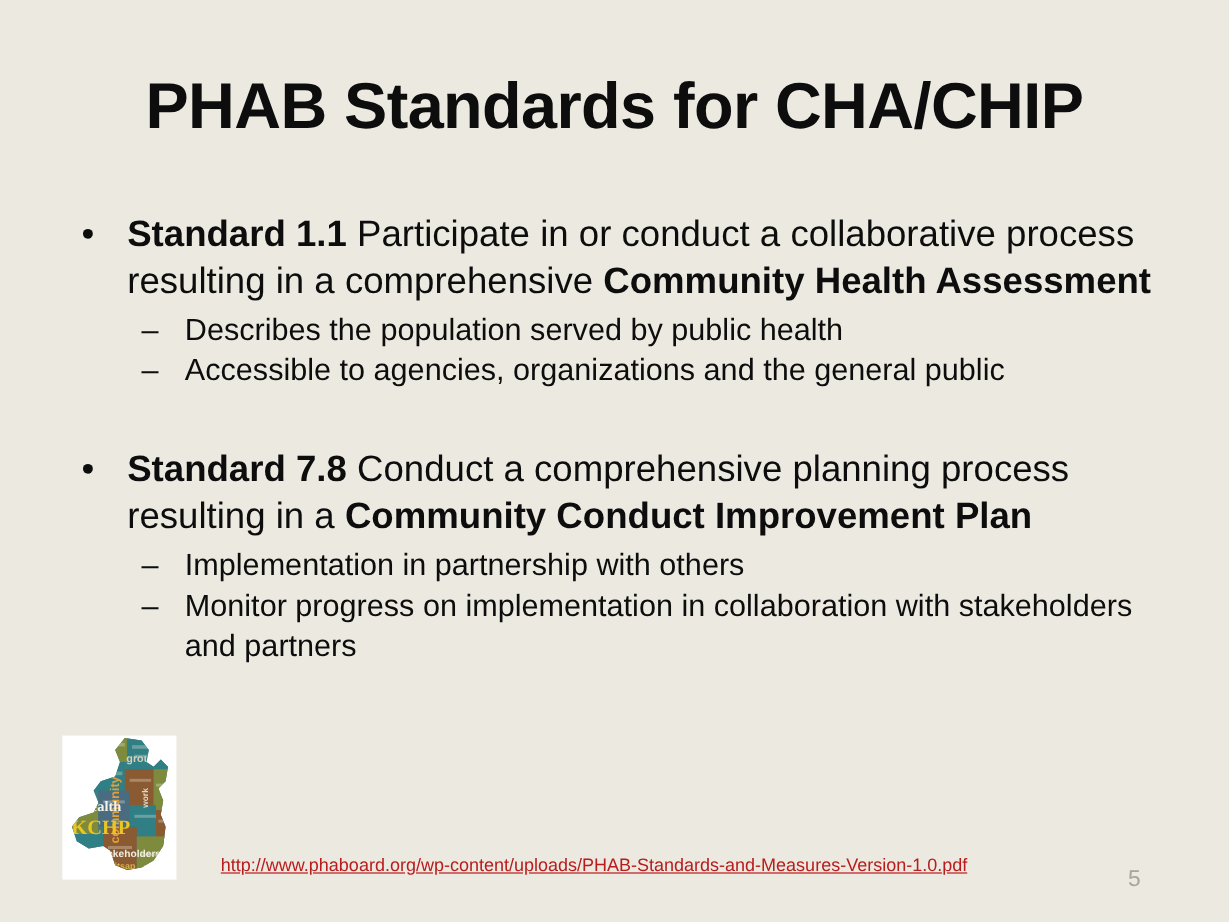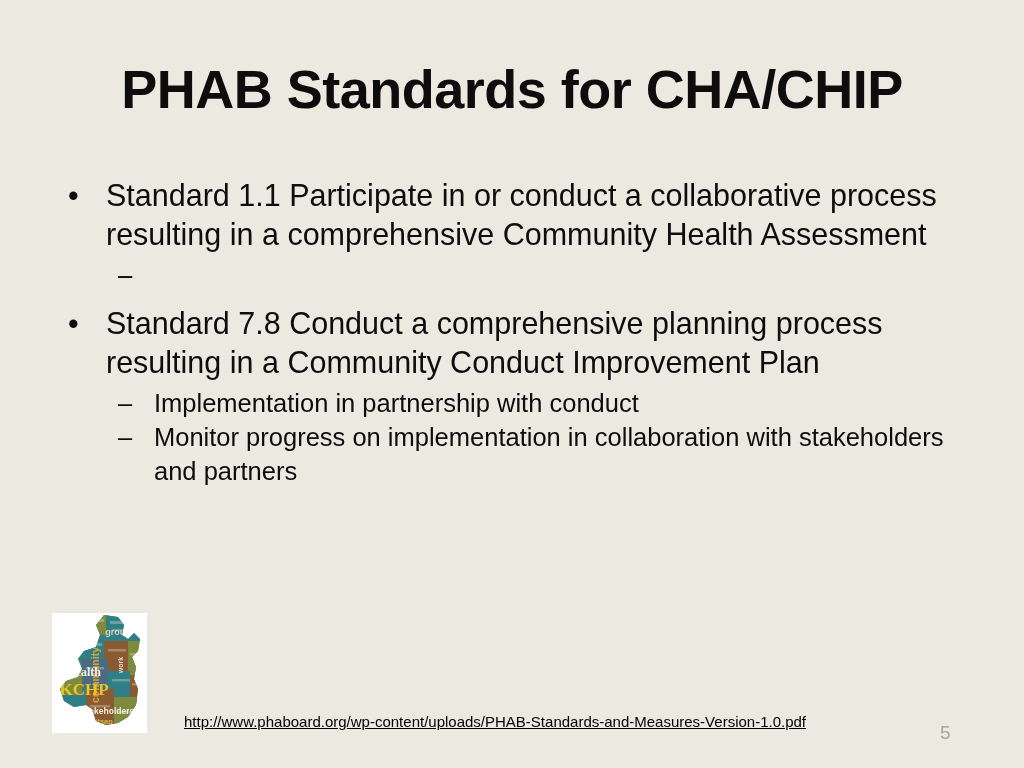--- a/index.html
+++ b/index.html
@@ -55,21 +55,21 @@
     margin-bottom: 0;
   }
   .bullet-l1 .marker {
     position: absolute;
     left: 12px;
     top: 0;
     font-size: 30.5px;
     line-height: 39px;
     color: #0d0d0d;
   }
-  .bullet-l1 .b { font-weight: normal; }
+  .bullet-l1 .b { font-weight: bold; }
 
   .sub-list {
     margin-top: 4px;
   }
   .bullet-l2 {
     position: relative;
     padding-left: 98px;
     font-size: 25.5px;
     line-height: 34px;
     color: #0d0d0d;
@@ -97,21 +97,21 @@
   }
   .logo-svg { display: block; }
 
   
   .footer-link {
     position: absolute;
     left: 184px;
     top: 712px;
     font-size: 15px;
     line-height: 20px;
-    color: #000000;
+    color: #b91c1c;
     text-decoration: underline;
     white-space: nowrap;
     font-family: "Liberation Sans", sans-serif;
   }
   .page-number {
     position: absolute;
     left: 940px;
     top: 722px;
     width: 30px;
     font-size: 19px;
@@ -128,37 +128,37 @@
   <div class="slide-title">PHAB Standards for CHA/CHIP</div>
 
   <div class="body-area">
 
     <div>
       <div class="bullet-l1">
         <span class="marker">•</span><span class="b">Standard 1.1</span><span> Participate in or conduct a collaborative process resulting in a comprehensive </span><span class="b">Community Health Assessment</span>
       </div>
       <div class="sub-list">
         <div class="bullet-l2">
-          <span class="marker">–</span>
-        </div>
-        <div class="bullet-l2">
-          <span class="marker">–</span>
+          <span class="marker">–</span><span>Describes the population served by public health</span>
+        </div>
+        <div class="bullet-l2">
+          <span class="marker">–</span><span>Accessible to agencies, organizations and the general public</span>
         </div>
       </div>
     </div>
 
     <div class="group-gap"></div>
 
     <div>
       <div class="bullet-l1">
         <span class="marker">•</span><span class="b">Standard 7.8</span><span> Conduct a comprehensive planning process resulting in a </span><span class="b">Community Conduct Improvement Plan</span>
       </div>
       <div class="sub-list">
         <div class="bullet-l2">
-          <span class="marker">–</span><span>Implementation in partnership with conduct</span>
+          <span class="marker">–</span><span>Implementation in partnership with others</span>
         </div>
         <div class="bullet-l2">
           <span class="marker">–</span><span>Monitor progress on implementation in collaboration with stakeholders and partners</span>
         </div>
       </div>
     </div>
 
   </div>
 
   <div class="logo-box">

